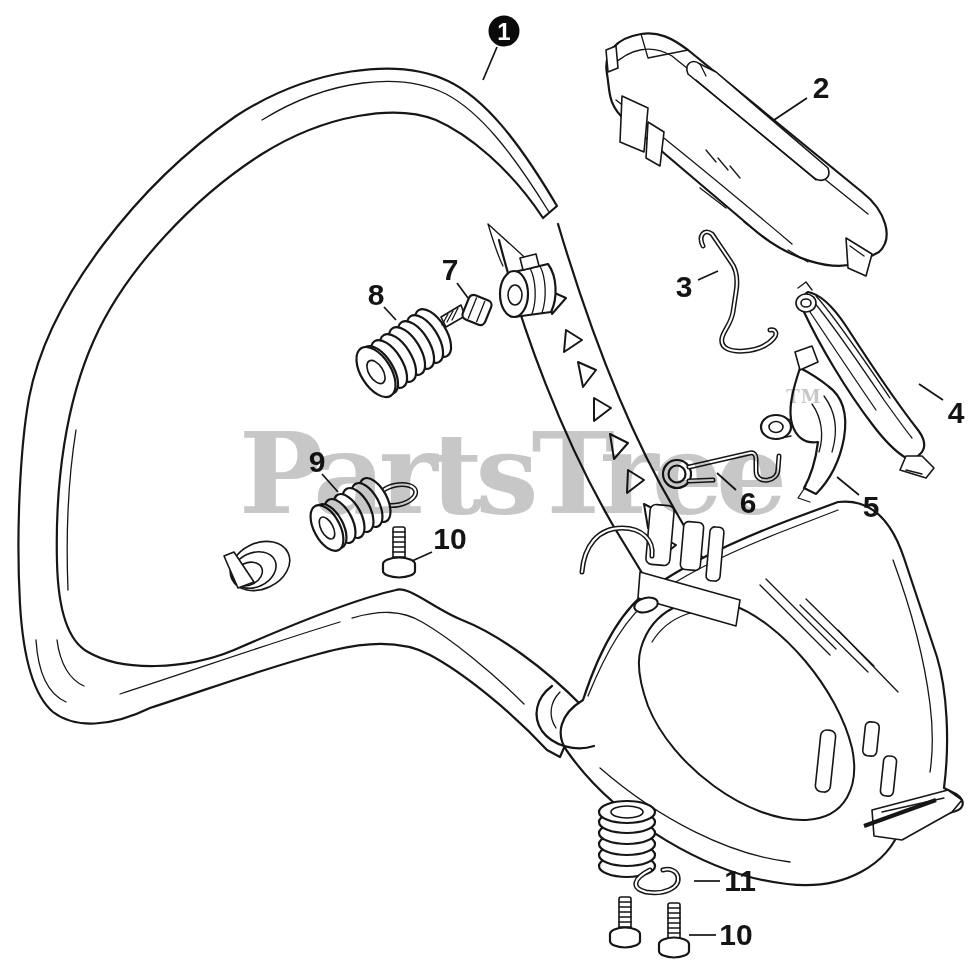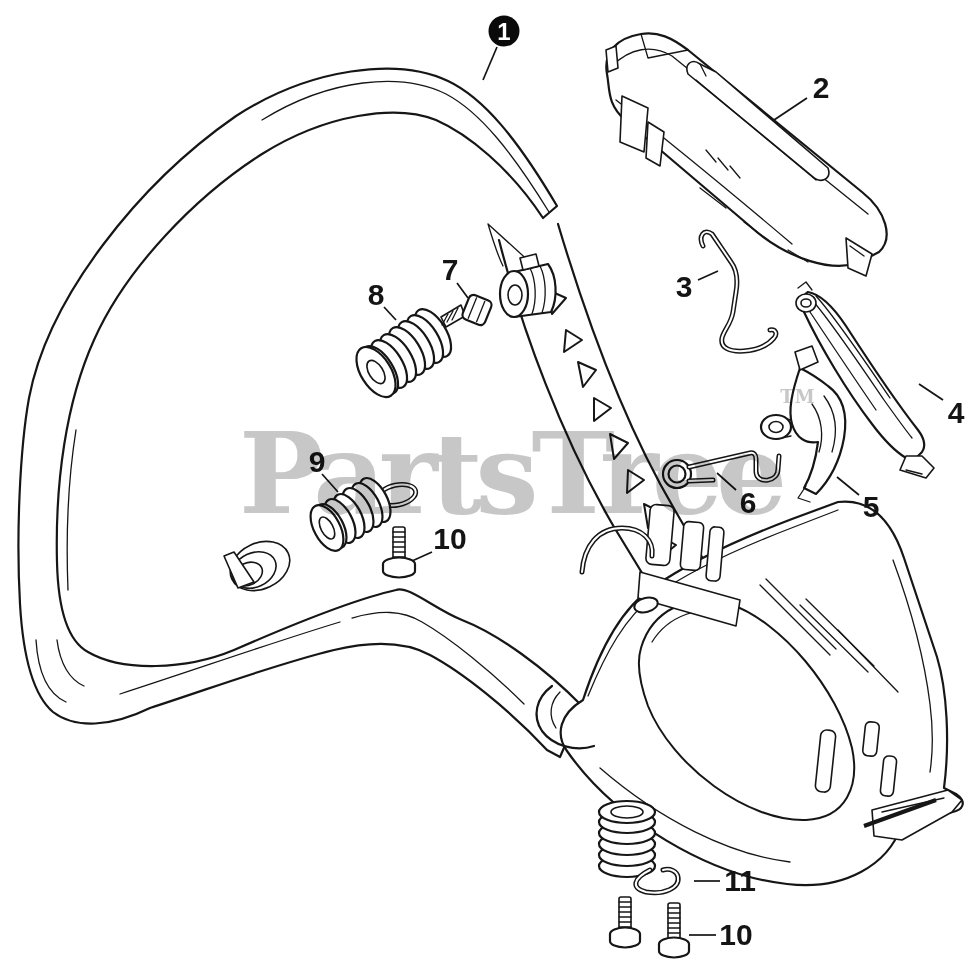--- a/index.html
+++ b/index.html
@@ -22,21 +22,21 @@
   
   .watermark{
     position:absolute; left:239px; top:418px;
     font-family:"DejaVu Serif", serif; font-weight:700;
     font-size:112px; line-height:1; letter-spacing:-7px;
     color:#c7c7c7; mix-blend-mode:multiply; white-space:nowrap;
     pointer-events:none;
   }
   .watermark sup{
     font-size:18px; letter-spacing:1px; font-weight:700;
-    position:relative; top:-72px; 
+    position:relative; top:-72px; margin-left:6px;
   }
 </style>
 </head>
 <body>
 
 <div class="stage">
 <svg width="980" height="968" viewBox="0 0 980 968">
 
   <g>
     <path class="o" d="M 607,74 C 603,52 617,38 641,34 C 658,31 672,38 688,50

